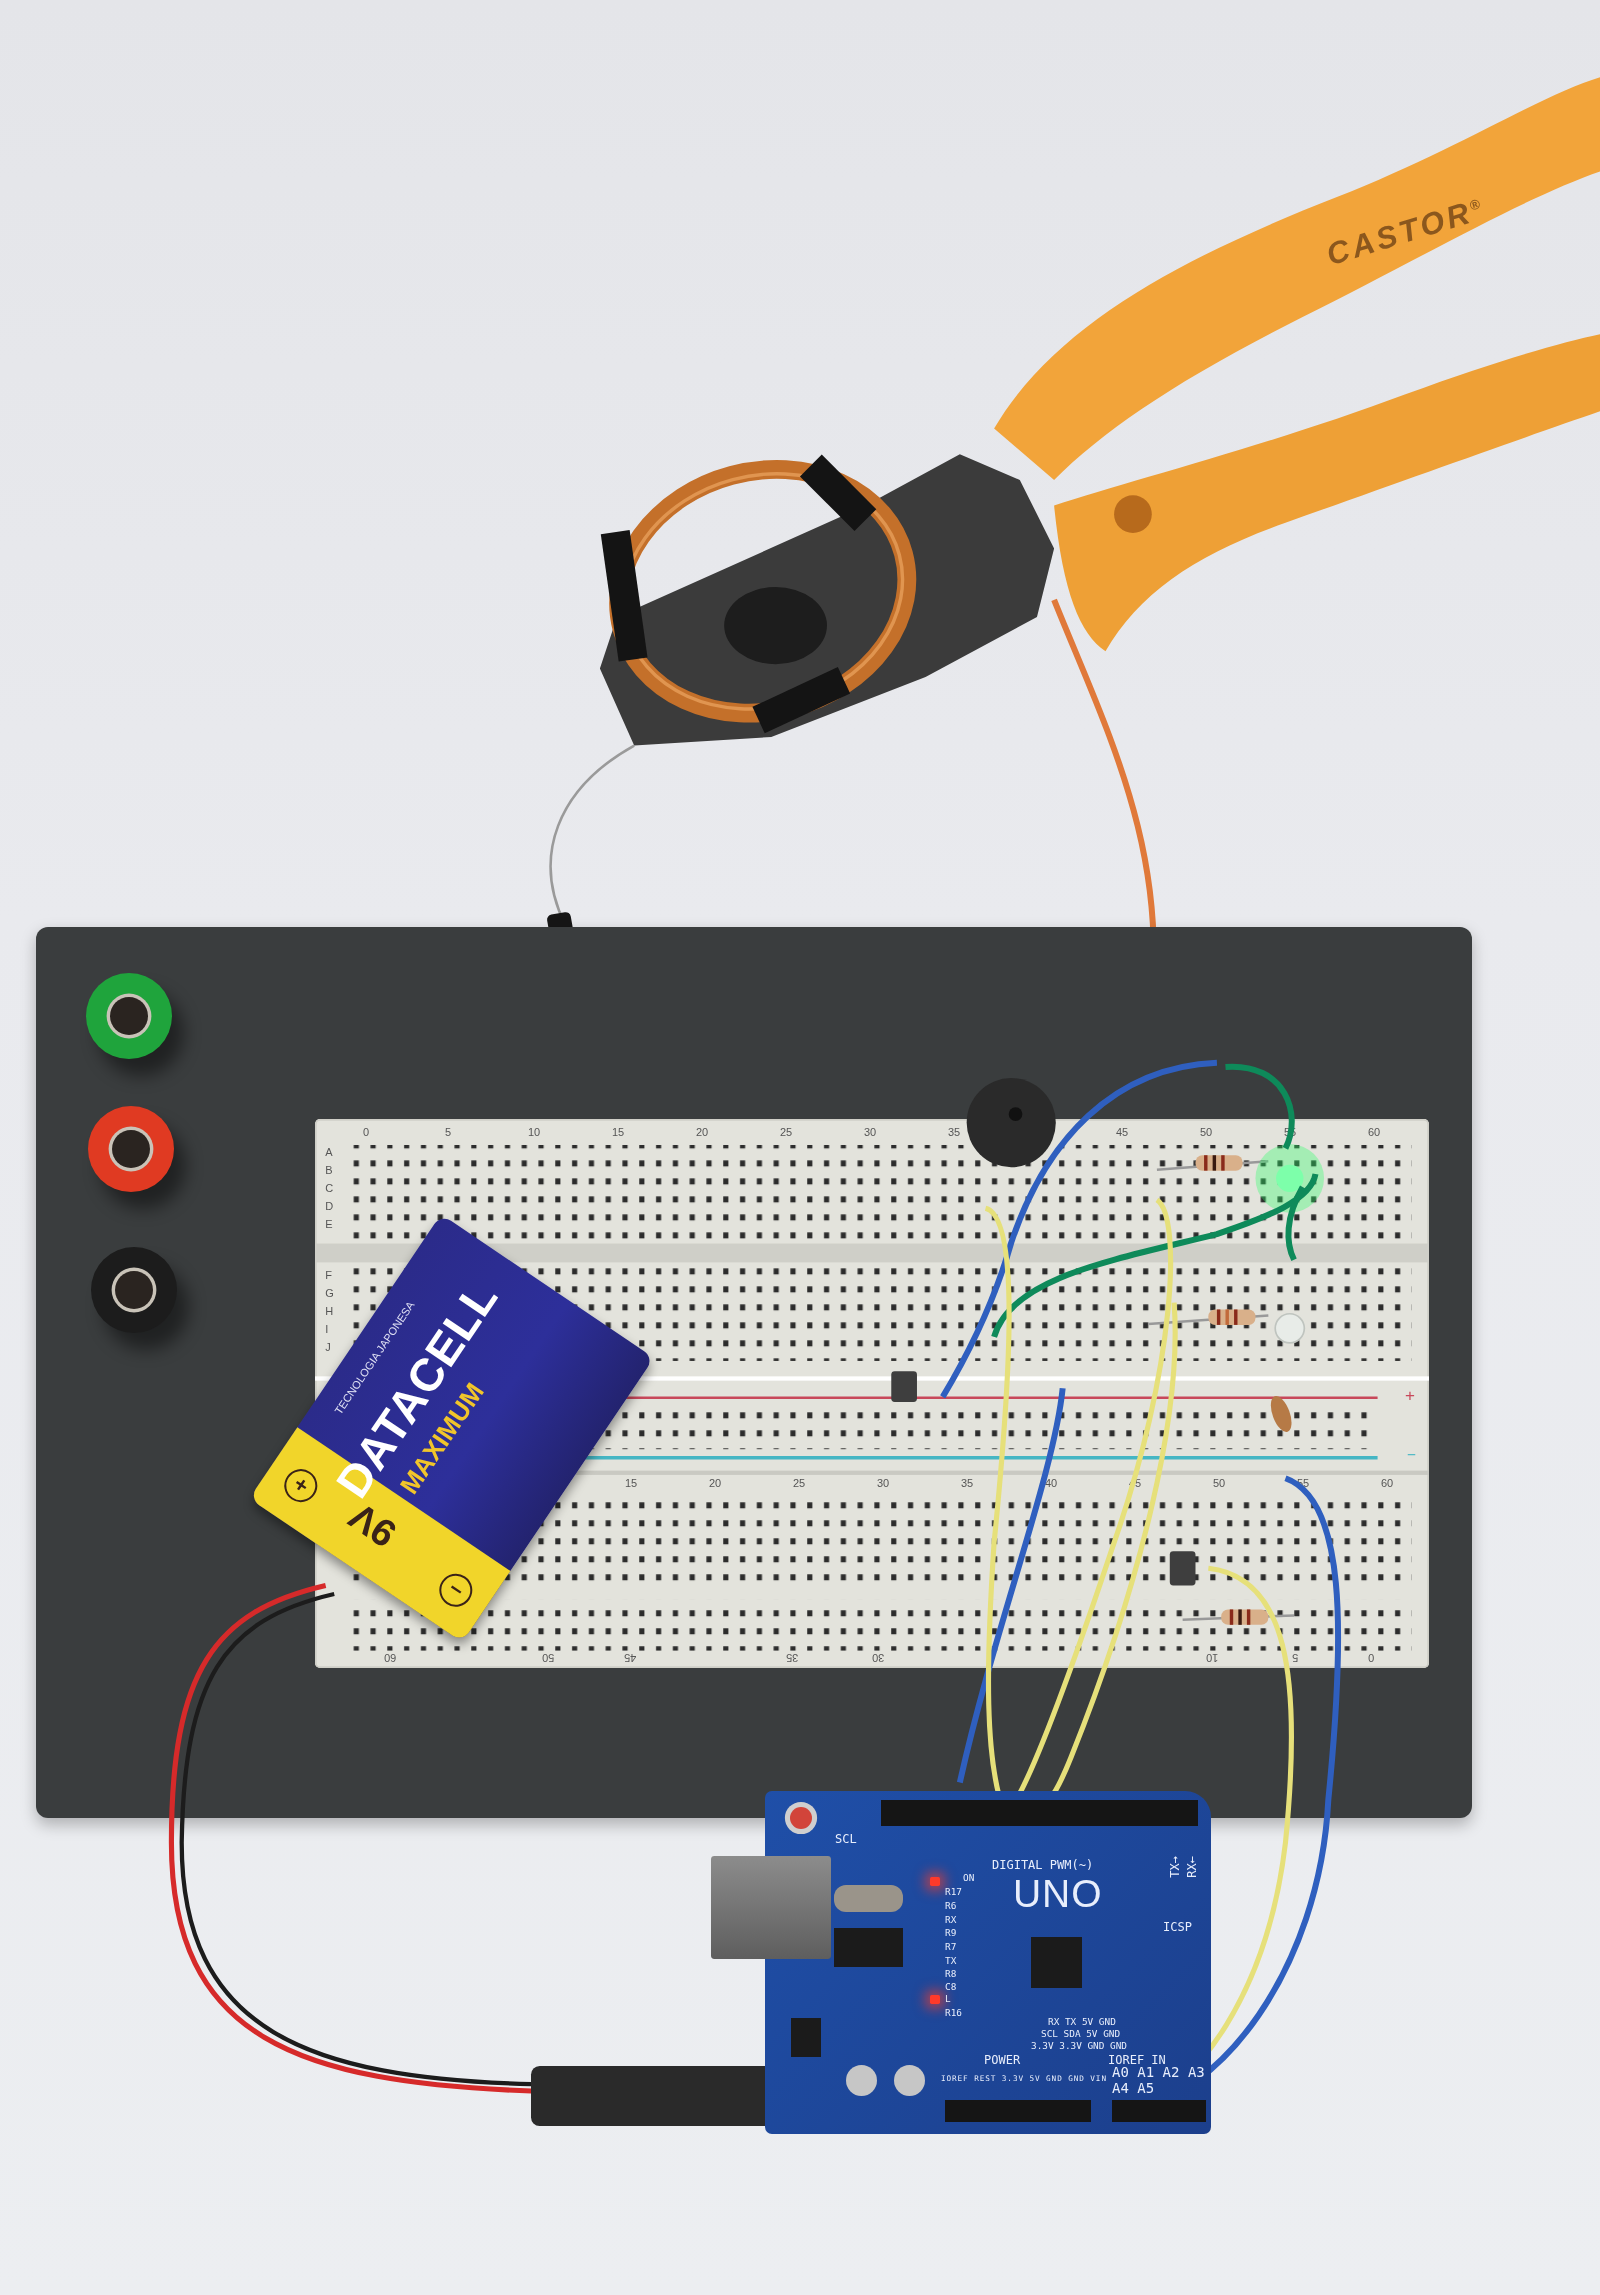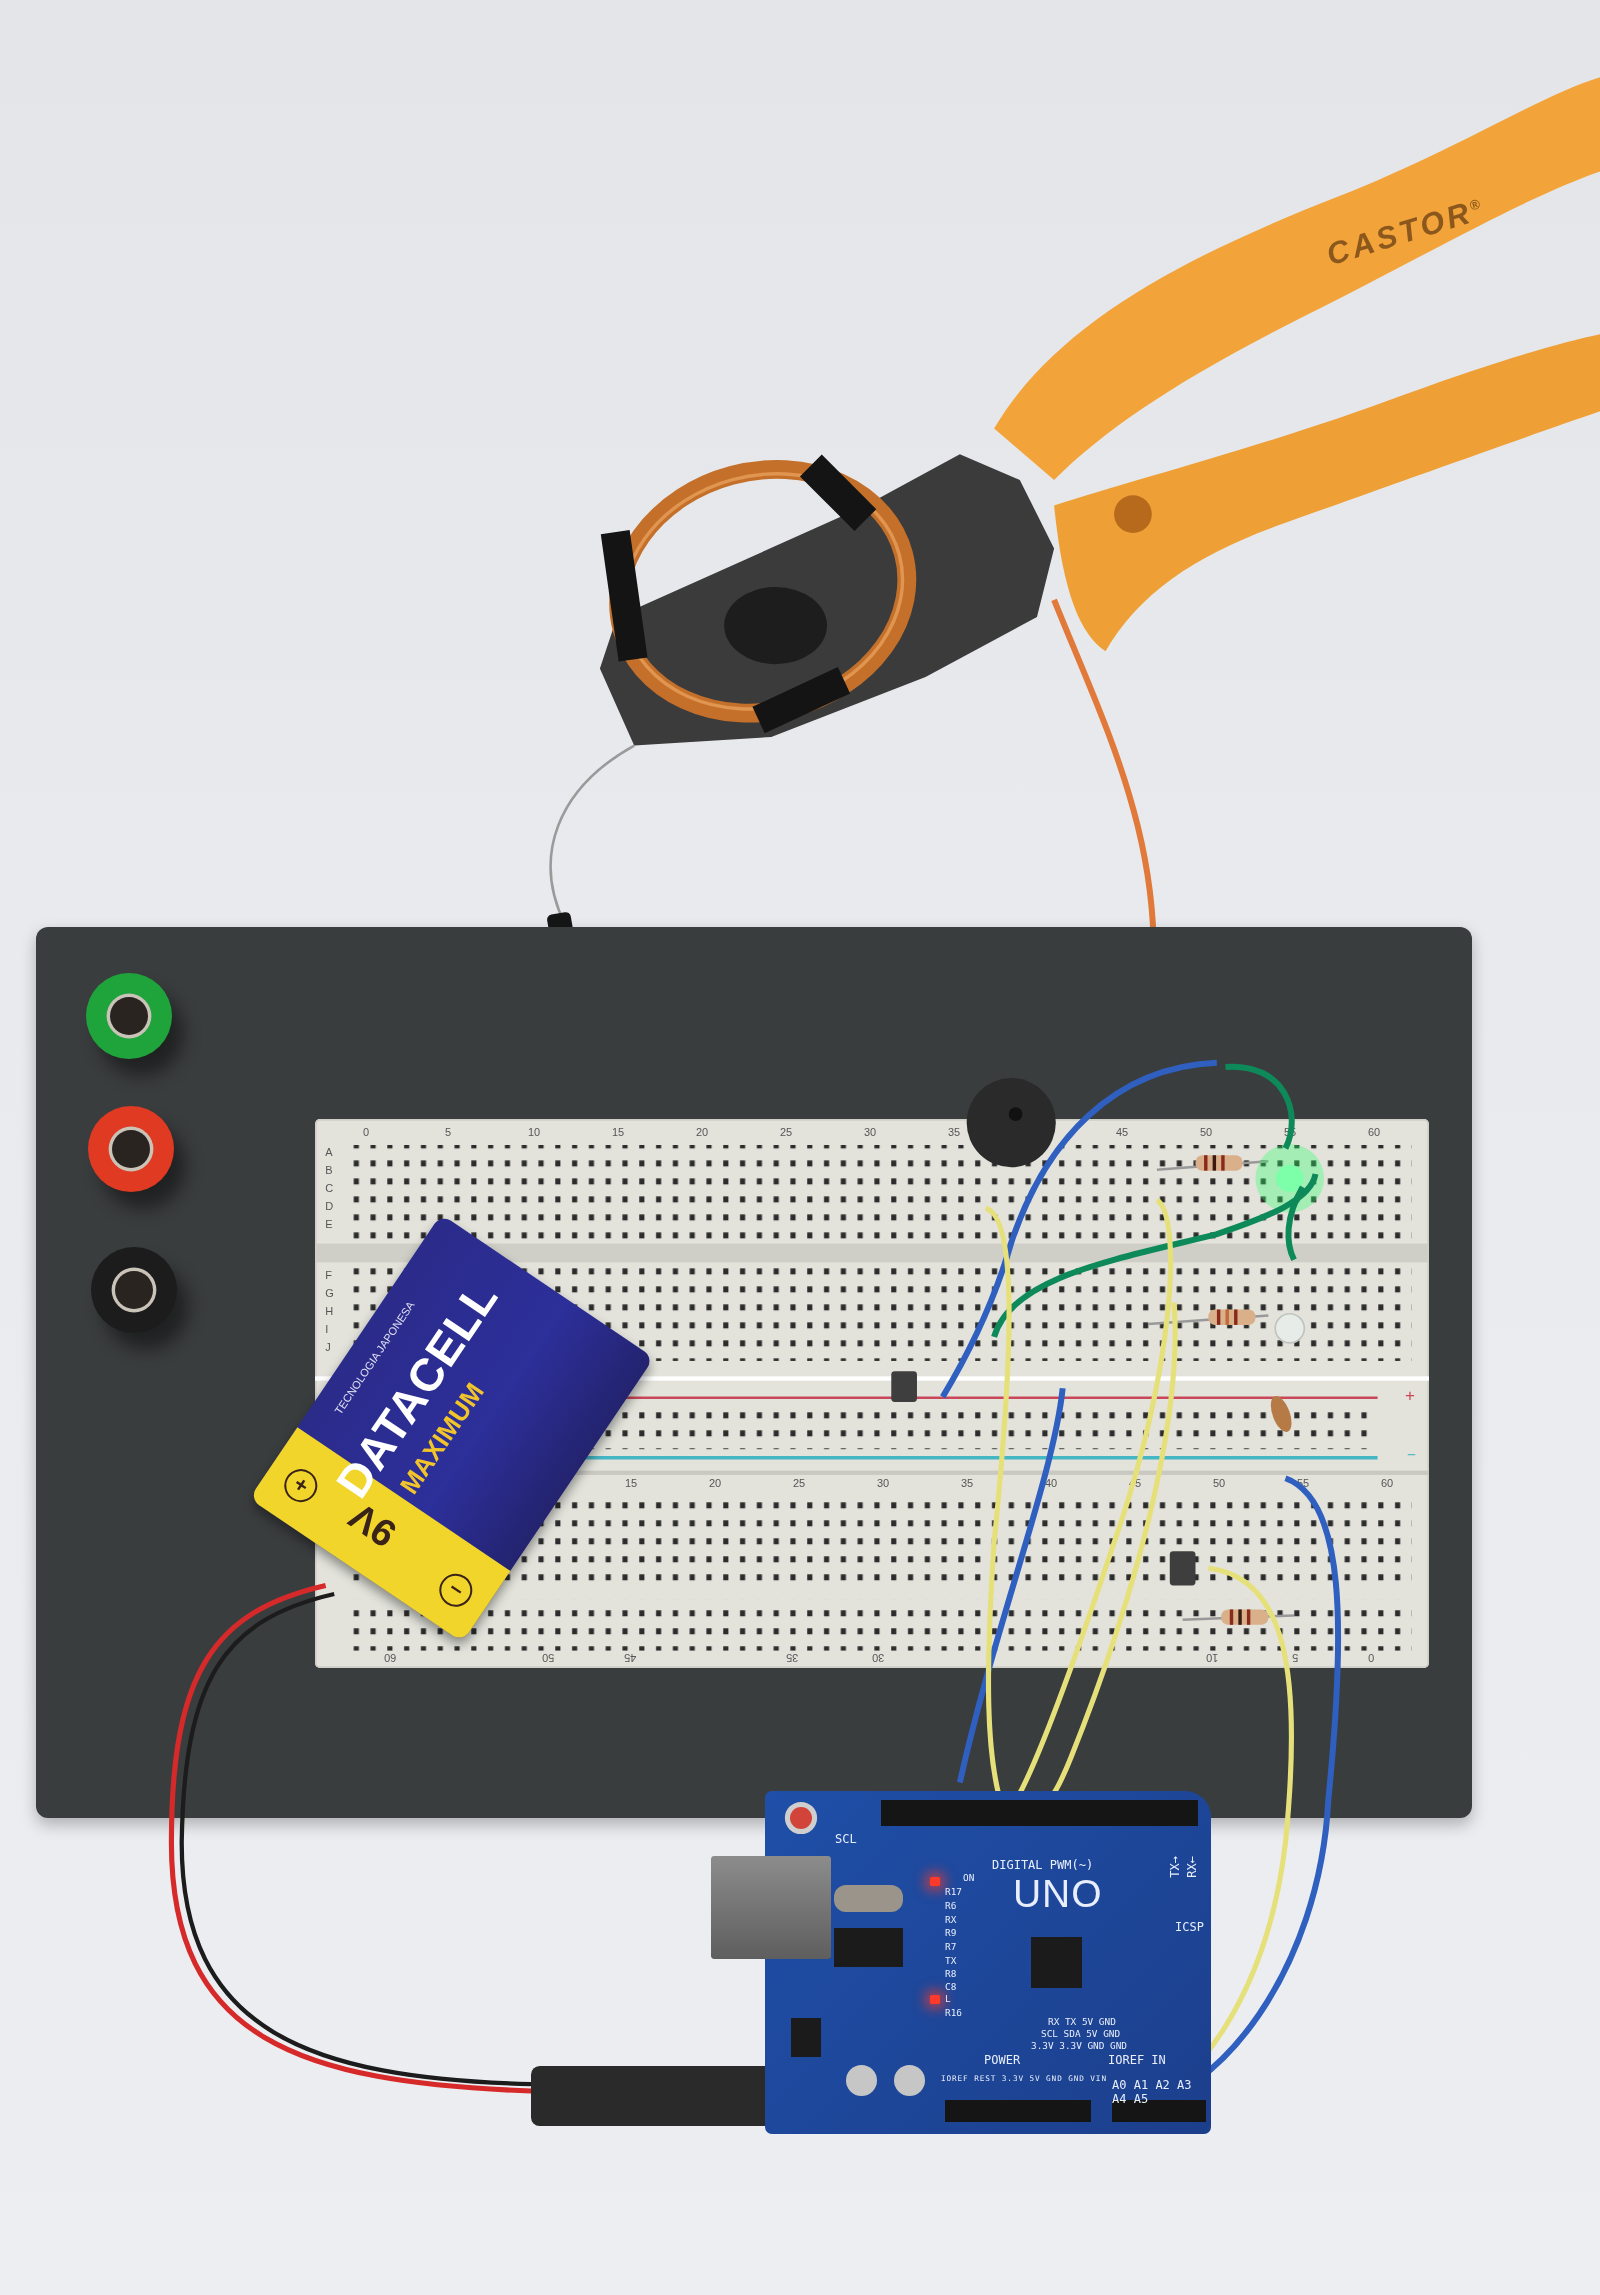--- a/index.html
+++ b/index.html
@@ -227,21 +227,21 @@
 <div class="abs uno">
   <div class="header" style="left:116px;top:8.6px;width:317px;height:26px;"></div>
   <div class="header" style="left:180px;top:309px;width:146px;height:22px;"></div>
   <div class="header" style="left:347px;top:309px;width:94px;height:22px;"></div>
 
   <div class="txt" style="left:70px;top:41px;">SCL</div>
   <div class="txt" style="left:227px;top:67px;">DIGITAL PWM(~)</div>
   <div class="txt" style="left:399px;top:69px;transform:rotate(-90deg);">TX→</div>
   <div class="txt" style="left:416px;top:69px;transform:rotate(-90deg);">RX←</div>
   <div class="txt big" style="left:248px;top:81px;">UNO</div>
-  <div class="txt" style="left:410px;top:129px;">ICSP</div>
+  <div class="txt" style="left:398px;top:129px;">ICSP</div>
 
   <div class="led-red" style="left:165px;top:86px;"></div>
   <div class="led-red" style="left:165px;top:204px;"></div>
 
   <div class="txt" style="left:180px;top:81px;font-size:9.4px;padding-left:18px;">ON</div>
   <div class="txt" style="left:180px;top:95px;font-size:9.4px;">R17</div>
   <div class="txt" style="left:180px;top:109px;font-size:9.4px;">R6</div>
   <div class="txt" style="left:180px;top:123px;font-size:9.4px;">RX</div>
   <div class="txt" style="left:180px;top:136px;font-size:9.4px;">R9</div>
   <div class="txt" style="left:180px;top:150px;font-size:9.4px;">R7</div>
@@ -266,19 +266,19 @@
   </div>
   <div class="txt" style="left:266px;top:249px;font-size:9.4px;">
     <span>3.3V</span> <span>3.3V</span> <span>GND</span> <span>GND</span>
   </div>
 
   <div class="txt" style="left:219px;top:262px;text-align:center;">POWER</div>
   <div class="txt" style="left:343px;top:262px;">IOREF IN</div>
   <div class="txt" style="left:176px;top:283px;font-size:7.7px;letter-spacing:0.9px;">
     <span>IOREF</span> <span>REST</span> <span>3.3V</span> <span>5V</span> <span>GND</span> <span>GND</span> <span>VIN</span>
   </div>
-  <div class="txt" style="left:347px;top:287px;font-size:12px;">
+  <div class="txt" style="left:347px;top:273px;font-size:14px;">
     <span>A0</span> <span>A1</span> <span>A2</span> <span>A3</span> <span>A4</span> <span>A5</span>
   </div>
 </div>
 <div class="abs usb"></div>
 <div class="abs reset"></div>
 
 
 </body></html>

